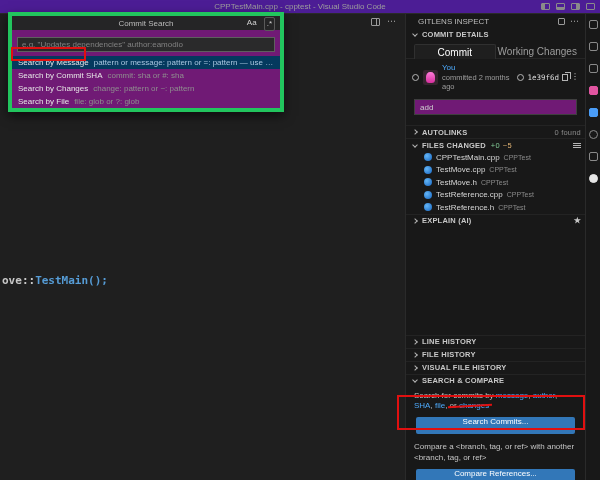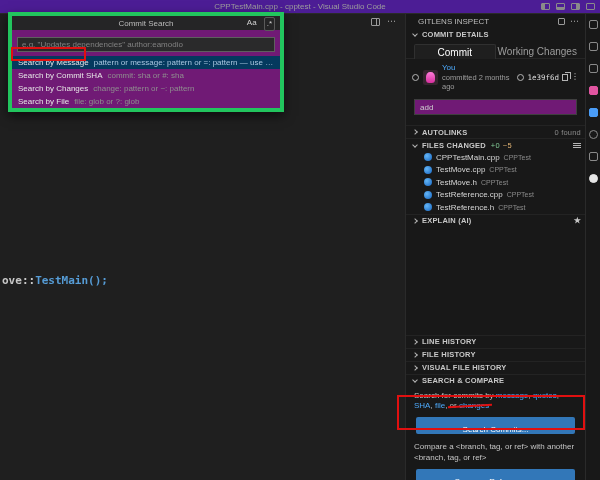--- a/index.html
+++ b/index.html
@@ -116,21 +116,21 @@
   .star { margin-left:auto; color:#c5c5c5; font-size:8px; line-height:1; }
 
   .panel-spacer { flex:none; height:108px; }
 
   .sc-body { flex:none; padding:4px 8px 0; color:#c5c5c5; line-height:1.35; font-size:8px; }
   .link { color:#4daafc; }
   .strike-red { position:relative; }
   .strike-red .sline { position:absolute; left:-2px; right:-2px; top:45%; height:2px; background:#e01010; transform:rotate(-3deg); }
 
   .btn { flex:none; margin:5px 10px 0; height:17px; background:#3277b8; color:#fff;
-    display:flex; align-items:flex-end; justify-content:center; font-size:8px; border-radius:2px; cursor:pointer; }
+    display:flex; align-items:flex-start; justify-content:center; font-size:8px; border-radius:2px; cursor:pointer; }
   .compare-text { flex:none; padding:8px 8px 0; color:#c5c5c5; line-height:1.35; font-size:8px; }
 
   
   .anno { position:absolute; border:2px solid #e01010; z-index:100; pointer-events:none; }
   #anno-message { left:11px; top:47px; width:75px; height:14px; }
   #anno-search  { left:397px; top:395px; width:188px; height:35px; }
 </style>
 </head>
 <body>
 
@@ -283,21 +283,21 @@
   </div>
   <div class="section-head section-row">
     <span class="chev right"></span>
     <span>VISUAL FILE HISTORY</span>
   </div>
   <div class="section-head section-row">
     <span class="chev down"></span>
     <span>SEARCH &amp; COMPARE</span>
   </div>
 
-  <div class="sc-body"><span>Search for commits by </span><span class="link">message</span><span>, </span><span class="link">quotes</span><span>, </span><span class="link">SHA</span><span>, </span><span class="link">file</span><span>, </span><span class="strike-red"><span>or </span><span class="link">changes</span><span class="sline"></span></span></div>
+  <div class="sc-body"><span>Search for commits by </span><span class="link">message</span><span>, </span><span class="link">author</span><span>, </span><span class="link">SHA</span><span>, </span><span class="link">file</span><span>, </span><span class="strike-red"><span>or </span><span class="link">changes</span><span class="sline"></span></span></div>
 
   <div class="btn">
     <span>Search Commits...</span>
   </div>
 
   <div class="compare-text">Compare a &lt;branch, tag, or ref&gt; with another &lt;branch, tag, or ref&gt;</div>
 
   <div class="btn">
     <span>Compare References...</span>
   </div>

